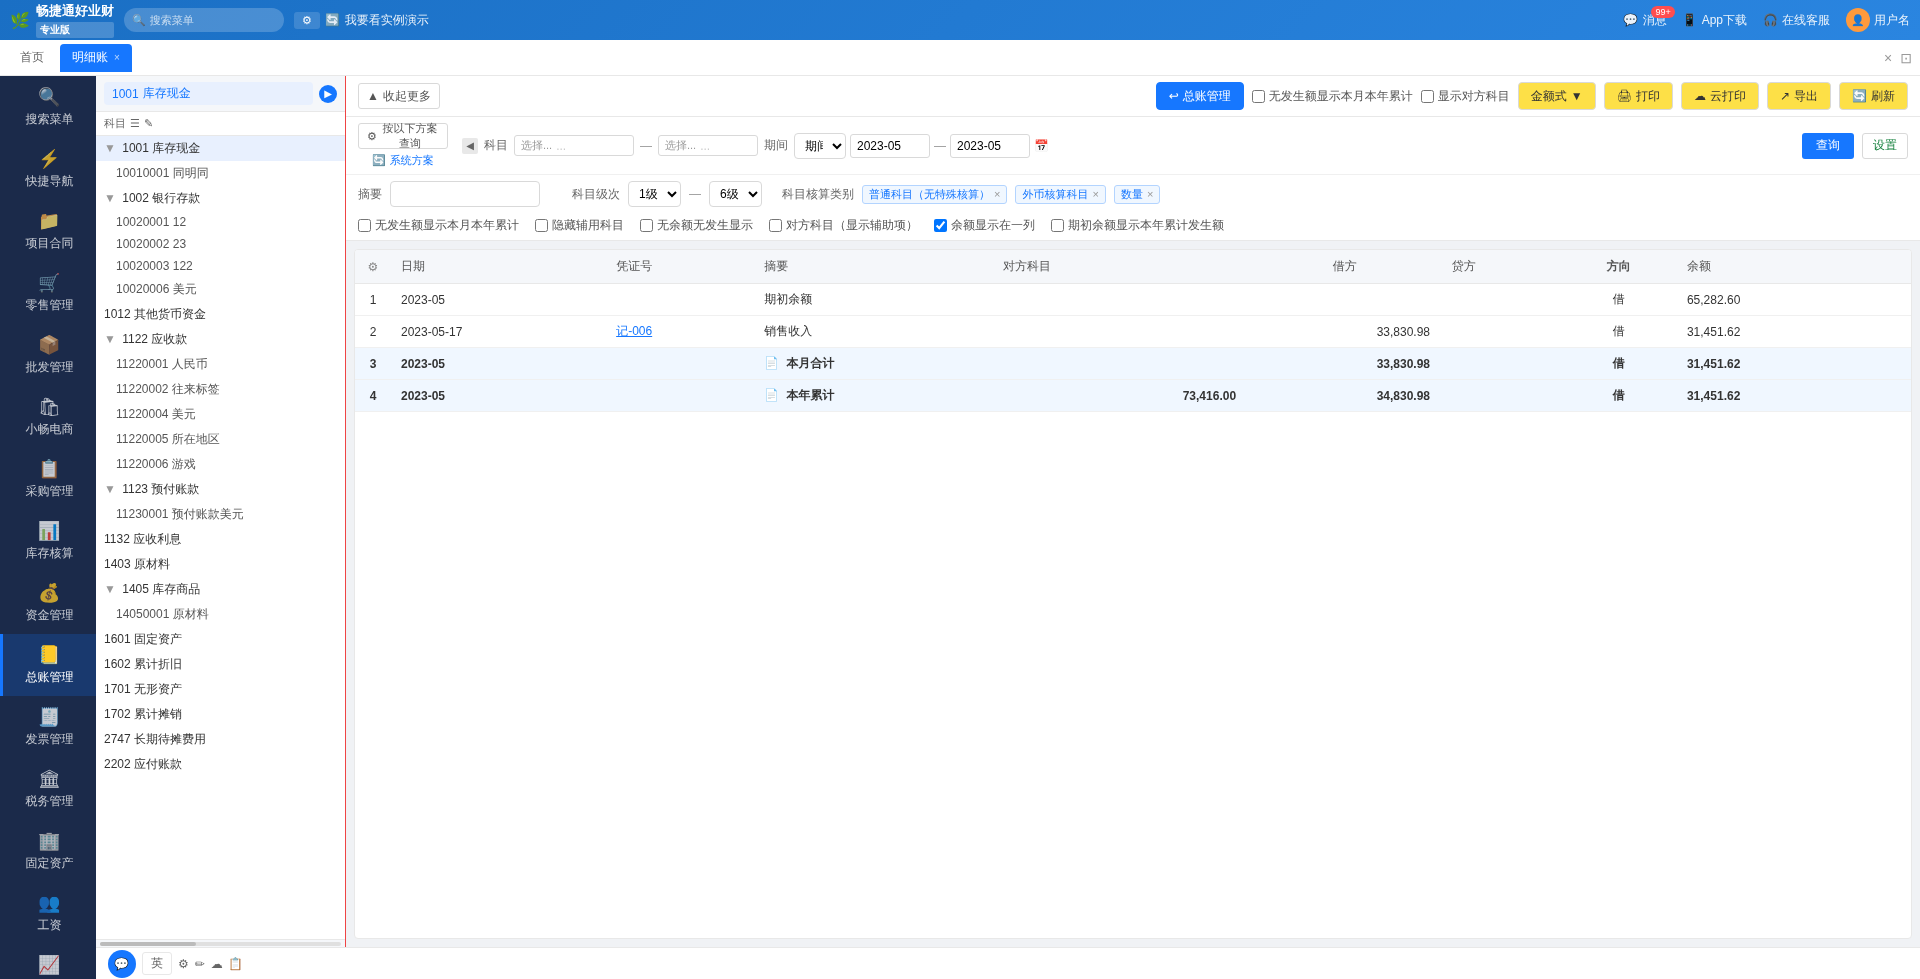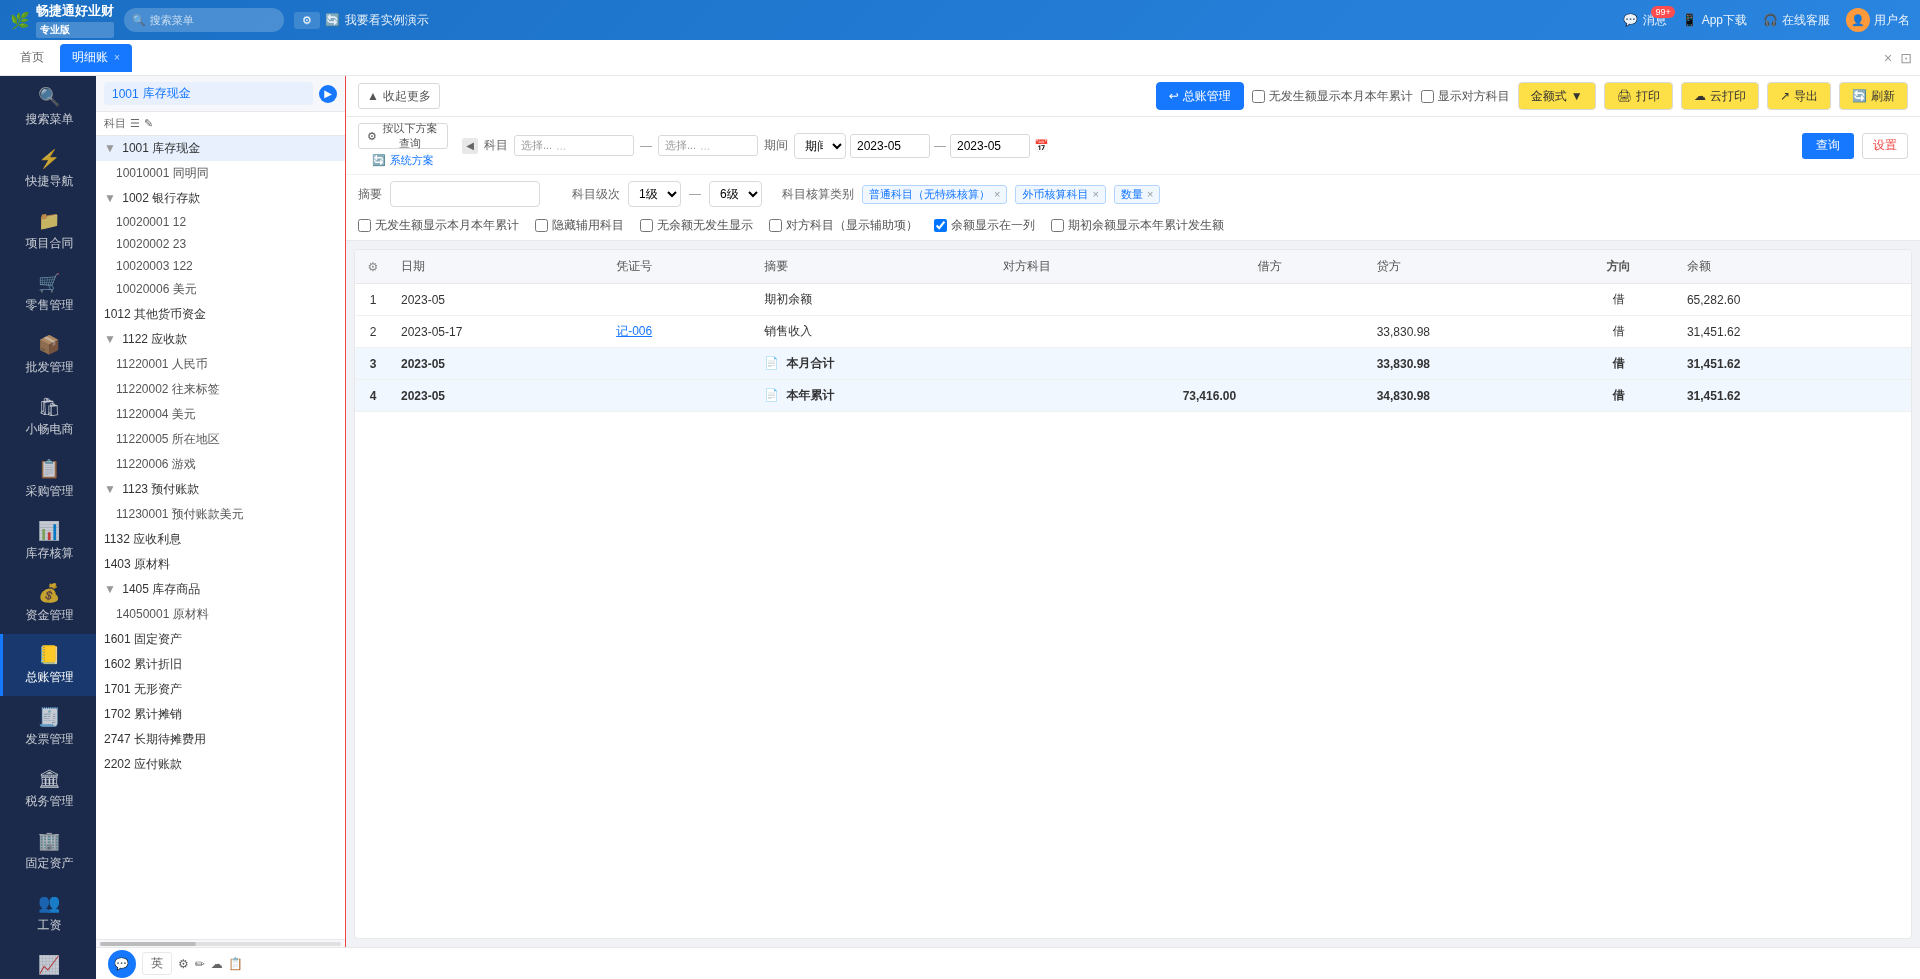--- a/index.html
+++ b/index.html
@@ -455,21 +455,21 @@
       cursor: pointer;
     }
     .btn-setting {
       height: 26px;
       padding: 0 10px;
       background: #fff;
       border: 1px solid #d9d9d9;
       border-radius: 3px;
       font-size: 12px;
       cursor: pointer;
-      color: #ef4444;
+      color: #15803d;
     }
   </style>
 </head>
 <body>
 
 <div class="top-bar">
   <div class="top-bar-logo">
     <span style="font-size:16px;">🌿</span>
     <div>
       <div>畅捷通好业财</div>
@@ -806,22 +806,22 @@
           <table>
             <thead>
               <tr>
                 <th class="settings-col">
                   <span class="gear-icon">⚙</span>
                 </th>
                 <th>日期</th>
                 <th>凭证号</th>
                 <th>摘要</th>
                 <th>对方科目</th>
-                <th style="text-align:center;">借方</th>
-                <th style="text-align:left;">贷方</th>
+                <th style="text-align:right;">借方</th>
+                <th style="text-align:center;">贷方</th>
                 <th style="text-align:center;font-weight:bold;">方向</th>
                 <th style="text-align:left;">余额</th>
                 <th style="width:40px;"></th>
               </tr>
             </thead>
             <tbody>
               <tr>
                 <td class="td-center">1</td>
                 <td>2023-05</td>
                 <td></td>

